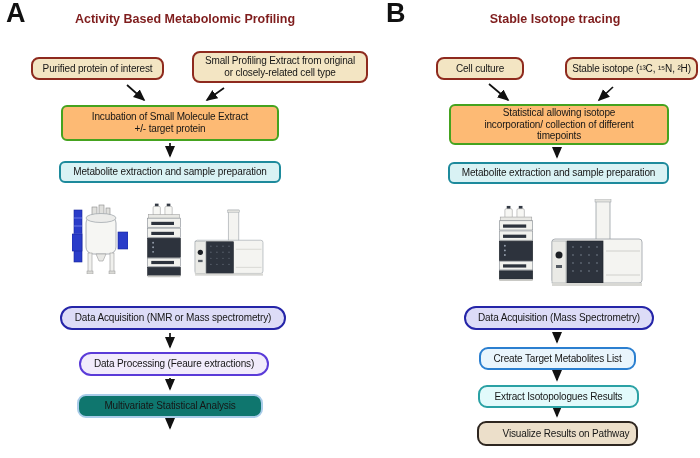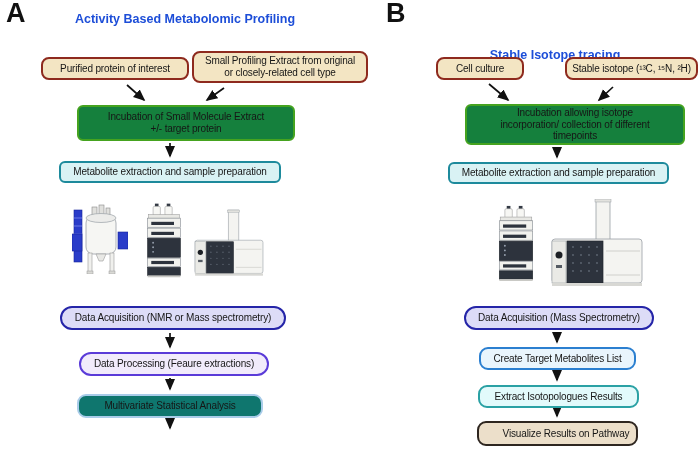--- a/index.html
+++ b/index.html
@@ -1,55 +1,55 @@
 <!DOCTYPE html>
 <html><head>
 <meta charset="utf-8">
 <style>
   html,body{margin:0;padding:0;background:#ffffff;}
   .stage{
     position:relative;width:700px;height:458px;background:#ffffff;overflow:hidden;
     font-family:"Liberation Sans", sans-serif;color:#141414;
   }
   .panel-label{position:absolute;font-size:27px;font-weight:800;line-height:1;color:#111;}
-  .panel-title{position:absolute;font-size:12.5px;font-weight:700;text-align:center;color:#1d4ed8;}
+  .panel-title{position:absolute;font-size:12.5px;font-weight:700;text-align:center;color:#7f1d1d;}
   .box{
     position:absolute;display:flex;align-items:center;justify-content:center;
     text-align:center;font-size:10px;line-height:1.18;letter-spacing:-0.15px;
     border:2px solid #000;border-radius:8px;padding:1px 3px;box-sizing:border-box;
     background:#fff;color:#161616;
   }
   .nowrap{white-space:nowrap;}
   .preline{white-space:pre-line;}
   
   .tan   {background:#f3e5c3;border-color:#8e2a1e;}
-  .green {background:#15803d;border-color:#45a31f;border-radius:6px;margin-left:16px;}
+  .green {background:#fdba74;border-color:#45a31f;border-radius:6px;}
   .teal  {background:#d9f2f4;border-color:#1d8a9c;border-radius:6px;}
   .navy  {background:#dddcf7;border-color:#2525a8;border-radius:12px;}
   .violet{background:#f1ebfb;border-color:#5a3bd8;border-radius:12px;}
   .lblue {background:#0f766e;border-color:#a9cce9;border-radius:9px;}
   .pink  {background:#fbdeee;border-color:#b01d4e;border-radius:10px;}
   .blue2 {background:#e9f5fd;border-color:#2b7fd0;border-radius:9px;}
   .cyan2 {background:#e2fafb;border-color:#2aa1a4;border-radius:9px;}
   .tanbr {background:#ecdfca;border-color:#2e2620;border-radius:9px;padding-left:20px;}
 
   
   .a-label{left:6px;top:0px;}
   .a-title{left:28px;top:12px;width:314px;}
-  .a-in1  {left:41px;top:57px;width:148px;height:23px;}
+  .a-in1  {left:31px;top:57px;width:133px;height:23px;}
   .a-in2  {left:192px;top:51px;width:176px;height:32px;}
   .a-green{left:61px;top:105px;width:218px;height:36px;}
   .a-teal {left:59px;top:161px;width:222px;height:22px;}
   .a-navy {left:60px;top:306px;width:226px;height:24px;}
   .a-violet{left:79px;top:352px;width:190px;height:24px;}
   .a-lblue{left:77px;top:394px;width:186px;height:24px;}
   .a-pink {left:72px;top:433px;width:197px;height:24px;}
   
   .b-label{left:386px;top:0px;}
-  .b-title{left:415px;top:12px;width:280px;margin-top:36px;}
+  .b-title{left:415px;top:12px;width:280px;}
   .b-in1  {left:436px;top:57px;width:88px;height:23px;}
   .b-in2  {left:565px;top:57px;width:133px;height:23px;}
   .b-green{left:449px;top:104px;width:220px;height:41px;}
   .b-teal {left:448px;top:162px;width:221px;height:22px;}
   .b-navy {left:464px;top:306px;width:190px;height:24px;}
   .b-blue2{left:479px;top:347px;width:157px;height:23px;}
   .b-cyan2{left:478px;top:385px;width:161px;height:23px;}
   .b-tanbr{left:477px;top:421px;width:161px;height:25px;}
 
   .arrows{position:absolute;left:0;top:0;width:700px;height:458px;pointer-events:none;}
@@ -178,21 +178,21 @@
 
   <div class="box navy a-navy nowrap">Data Acquisition (NMR or Mass spectrometry)</div>
   <div class="box violet a-violet nowrap">Data Processing (Feaure extractions)</div>
   <div class="box lblue a-lblue nowrap">Multivariate Statistical Analysis</div>
 
   <div class="panel-label b-label">B</div>
   <div class="panel-title b-title">Stable Isotope tracing</div>
 
   <div class="box tan b-in1 nowrap">Cell culture</div>
   <div class="box tan b-in2 nowrap">Stable isotope (¹³C, ¹⁵N, ²H)</div>
-  <div class="box green b-green preline">Incubation allowing isotope
+  <div class="box green b-green preline">Statistical allowing isotope
 incorporation/ collection of different
 timepoints</div>
   <div class="box teal b-teal nowrap">Metabolite extraction and sample preparation</div>
 
   <svg class="instr" style="left:494px;top:205px" width="44" height="76">
       <use href="#sym-hplc"></use>
     </svg>
   <svg class="instr" style="left:540px;top:199px" width="106" height="90">
       <use href="#sym-ms"></use>
     </svg>

